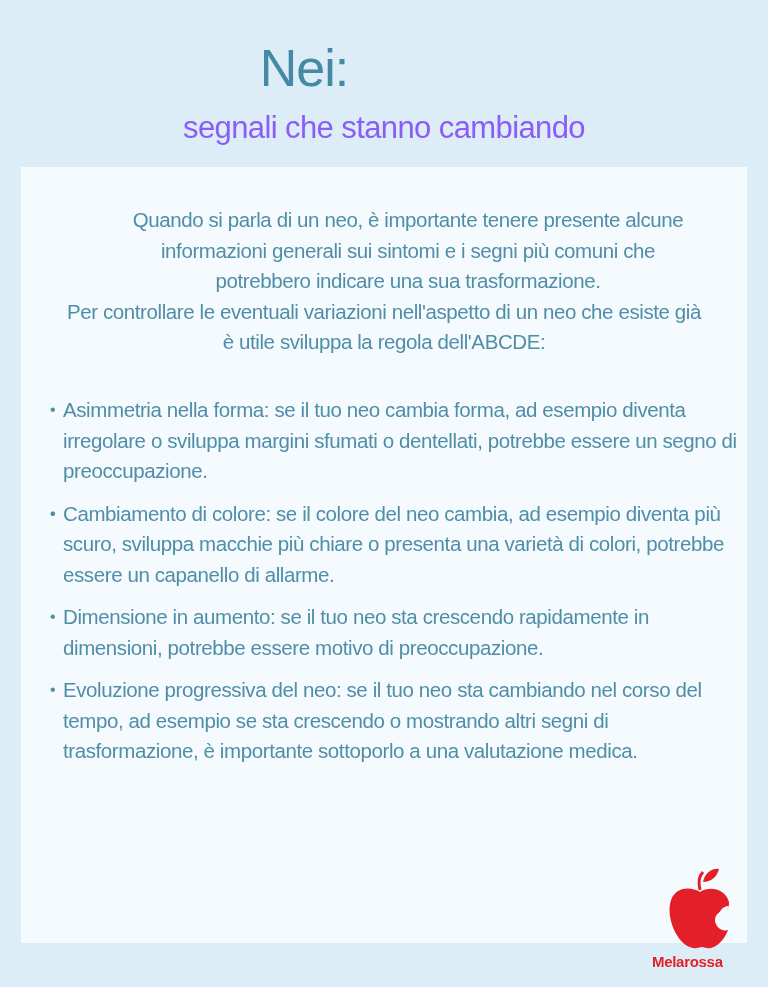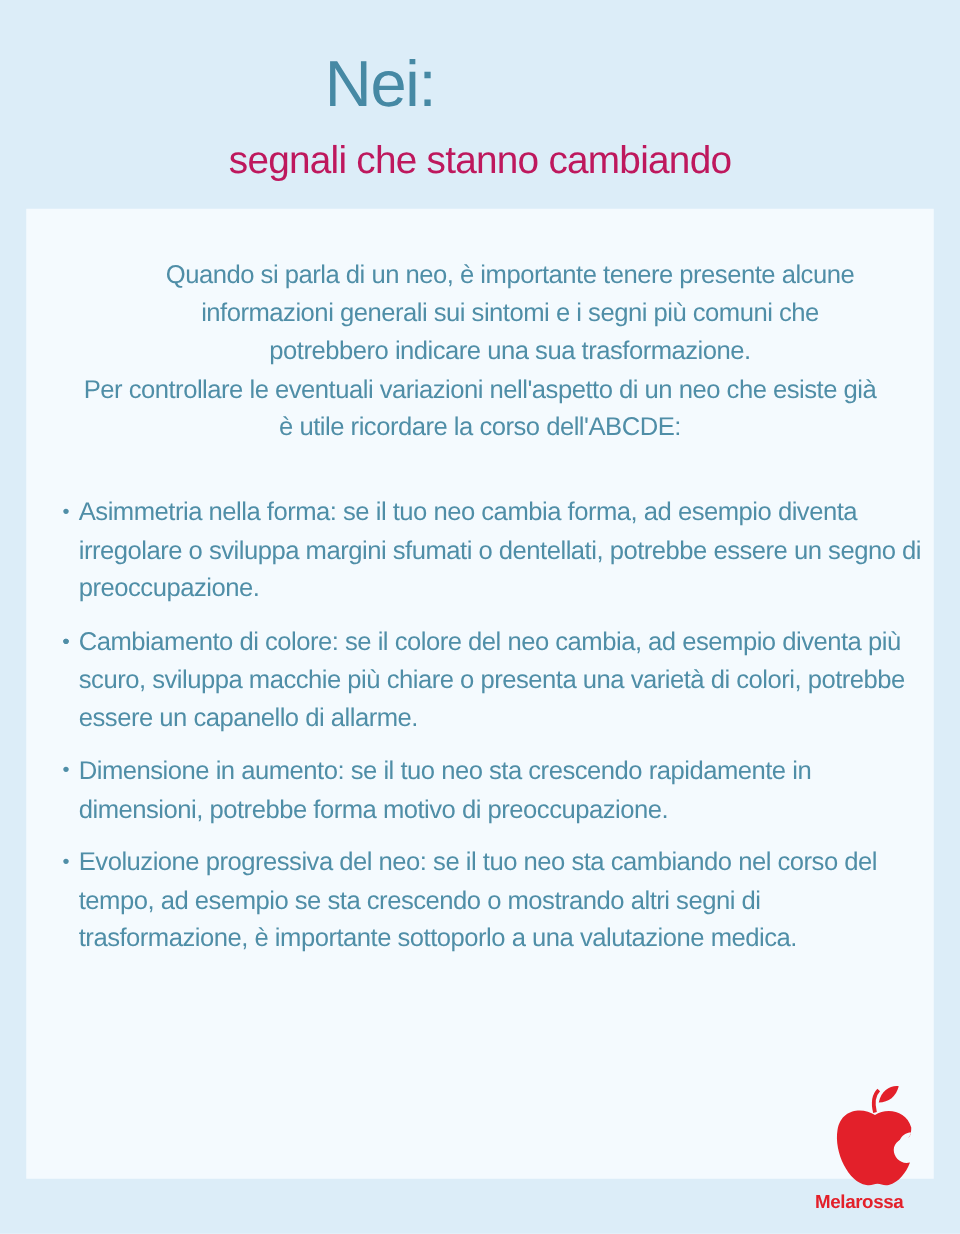--- a/index.html
+++ b/index.html
@@ -9,21 +9,21 @@
     font-family:"Liberation Sans", sans-serif;
     color:#4a8aa3;
     position:relative;
   }
   .title {
     position:absolute; top:38px; left:0; width:608px; text-align:center;
     font-size:52px; line-height:60px; color:#4689a4; letter-spacing:-1px;
   }
   .subtitle {
     position:absolute; top:108px; left:0; width:768px; text-align:center;
-    font-size:31px; line-height:40px; color:#be185d; letter-spacing:-0.6px;
+    font-size:31px; line-height:40px; color:#8b5cf6; letter-spacing:-0.6px;
   }
   .card {
     position:absolute; left:21px; top:167px; width:726px; height:776px;
     background:#f4fafe;
   }
   .intro {
     position:absolute; top:38px; left:0; width:726px; text-align:center;
     font-size:20.5px; line-height:30.5px; color:#4f8ea7; letter-spacing:-0.4px;
   }
   .intro p { margin:0; }
@@ -50,28 +50,28 @@
 </style>
 </head>
 <body>
 
 <div class="title">Nei:</div>
 <div class="subtitle">segnali che stanno cambiando</div>
 
 <div class="card">
   <div class="intro">
     <p style="padding:0 60px;margin-left:48px;">Quando si parla di un neo, è importante tenere presente alcune informazioni generali sui sintomi e i segni più comuni che potrebbero indicare una sua trasformazione.</p>
-    <p style="padding:0 40px;">Per controllare le eventuali variazioni nell'aspetto di un neo che esiste già è utile ricordare la corso dell'ABCDE:</p>
+    <p style="padding:0 40px;">Per controllare le eventuali variazioni nell'aspetto di un neo che esiste già è utile sviluppa la regola dell'ABCDE:</p>
   </div>
 
   <ul class="list">
     <li><span class="bullet">•</span><span>Asimmetria nella forma: se il tuo neo cambia forma, ad esempio diventa irregolare o sviluppa margini sfumati o dentellati, potrebbe essere un segno di preoccupazione.</span></li>
     <li><span class="bullet">•</span></li>
     <li><span class="bullet">•</span><span>Cambiamento di colore: se il colore del neo cambia, ad esempio diventa più scuro, sviluppa macchie più chiare o presenta una varietà di colori, potrebbe essere un capanello di allarme.</span></li>
-    <li><span class="bullet">•</span><span>Dimensione in aumento: se il tuo neo sta crescendo rapidamente in dimensioni, potrebbe forma motivo di preoccupazione.</span></li>
+    <li><span class="bullet">•</span><span>Dimensione in aumento: se il tuo neo sta crescendo rapidamente in dimensioni, potrebbe essere motivo di preoccupazione.</span></li>
     <li><span class="bullet">•</span><span>Evoluzione progressiva del neo: se il tuo neo sta cambiando nel corso del tempo, ad esempio se sta crescendo o mostrando altri segni di trasformazione, è importante sottoporlo a una valutazione medica.</span></li>
   </ul>
 </div>
 
 <div class="logo">
   <svg width="66" height="82" viewBox="0 0 66 82">
     <path d="M33 22 C31 14 32 8 36 4" stroke="#e3202a" stroke-width="3" fill="none"></path>
     <path d="M36 14 C38 4 46 0 52 1 C50 9 44 14 36 14 Z" fill="#e3202a"></path>
     <path d="M33 24 C24 18 6 18 3 36 C0 54 12 78 26 80 C30 81 32 79 35 79 C38 79 40 81 44 80 C52 78 58 70 61 62 C54 64 48 58 48 52 C48 46 54 42 60 42 C62 40 62 36 62 34 C58 20 42 18 33 24 Z" fill="#e3202a"></path>
     <path d="M52 46 C54 40 58 38 62 38 C60 44 56 47 52 46 Z" fill="#f4fafe"></path>

